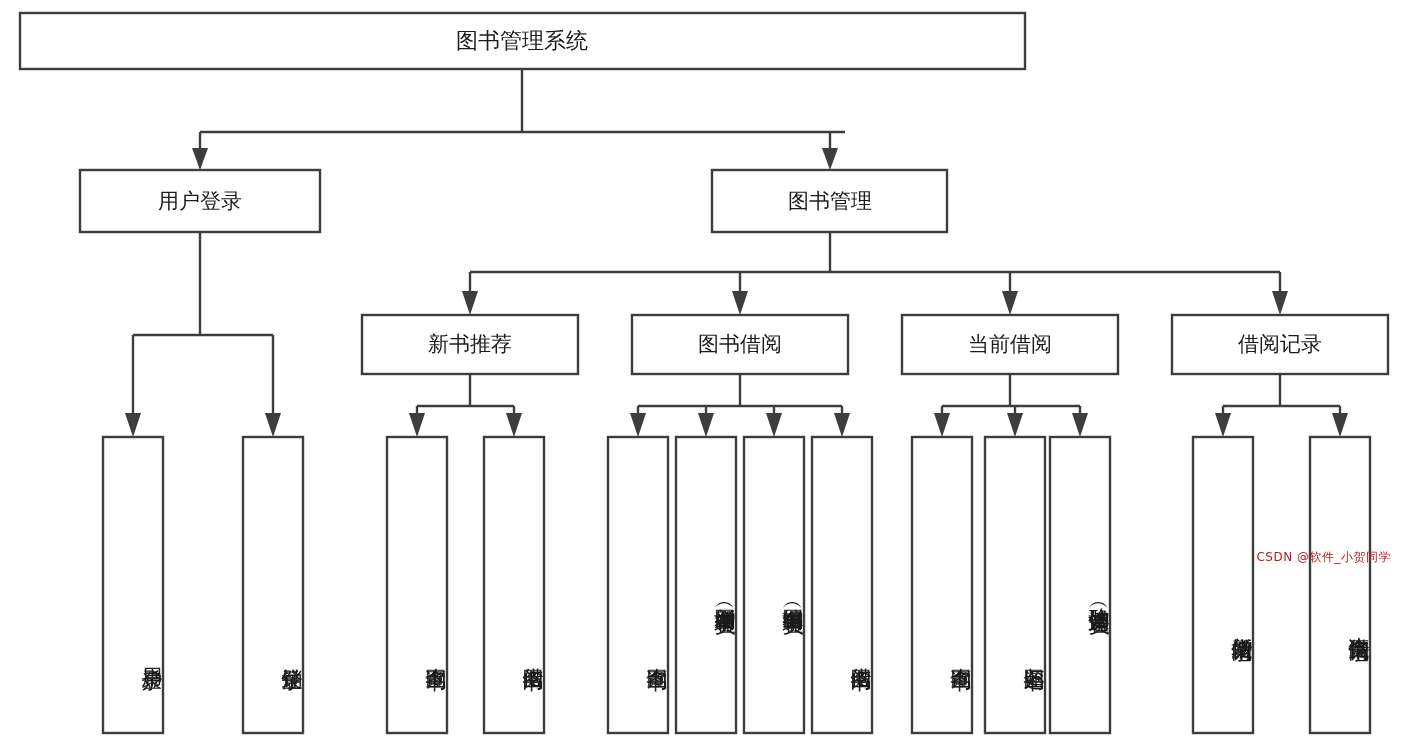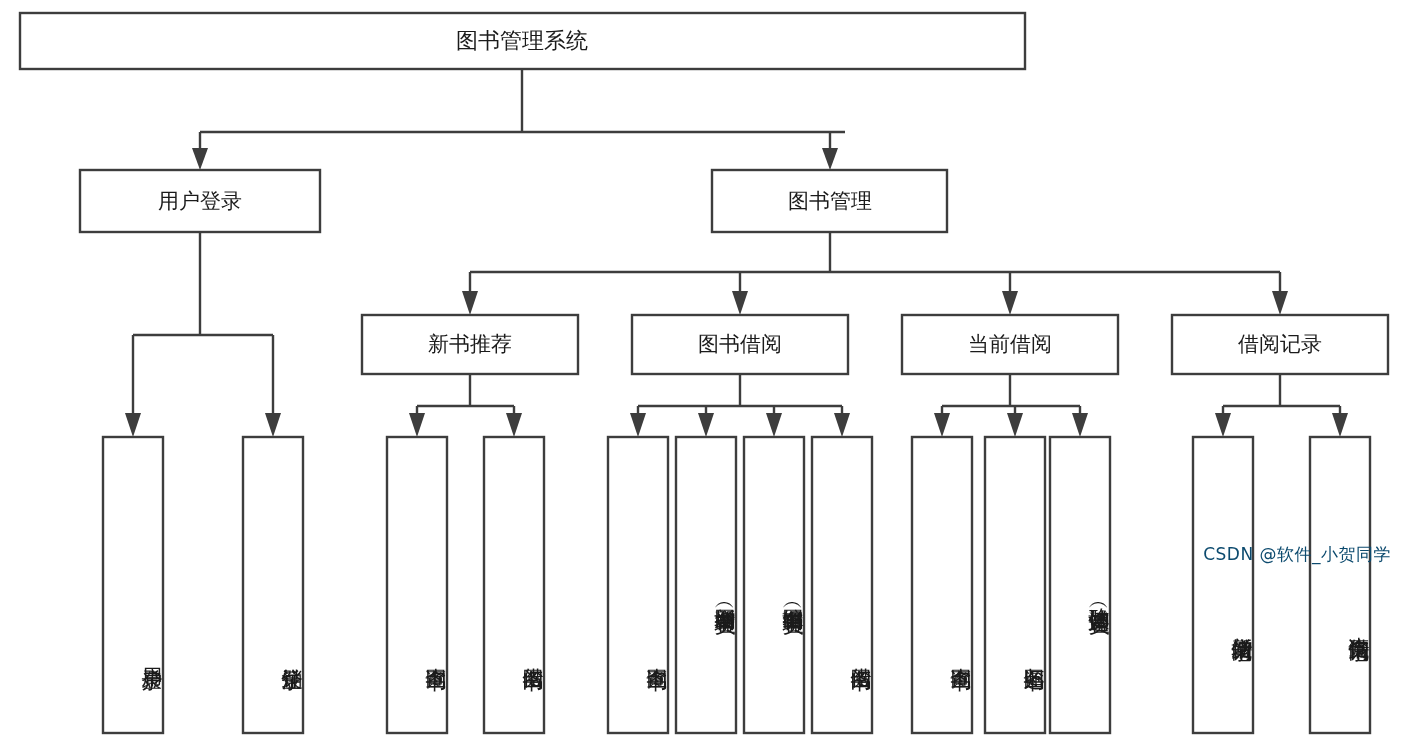--- a/index.html
+++ b/index.html
@@ -69,22 +69,22 @@
     letter-spacing: 1px;
     color: #1b1b1b;
     white-space: nowrap;
     pointer-events: none;
   }
   .watermark {
     position: absolute;
     right: 14px;
     bottom: 6px;
     font-family: "DejaVu Sans", "Liberation Sans", sans-serif;
-    font-size: 17px;
-    color: #0c4a6e;
+    font-size: 12px;
+    color: #b91c1c;
     letter-spacing: 0.5px;
     white-space: nowrap;
   }
 </style>
 </head>
 <body>
 
 <div id="diagram-root">
 
   <svg id="tree-svg" viewBox="0 0 1405 747">

